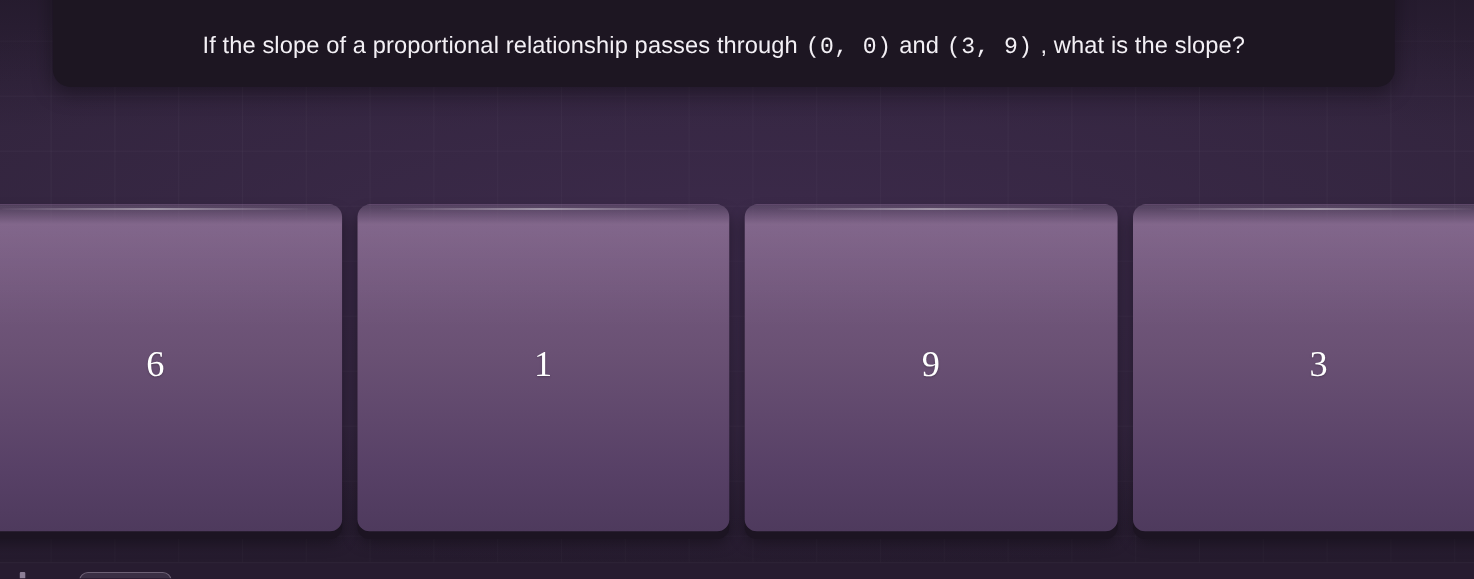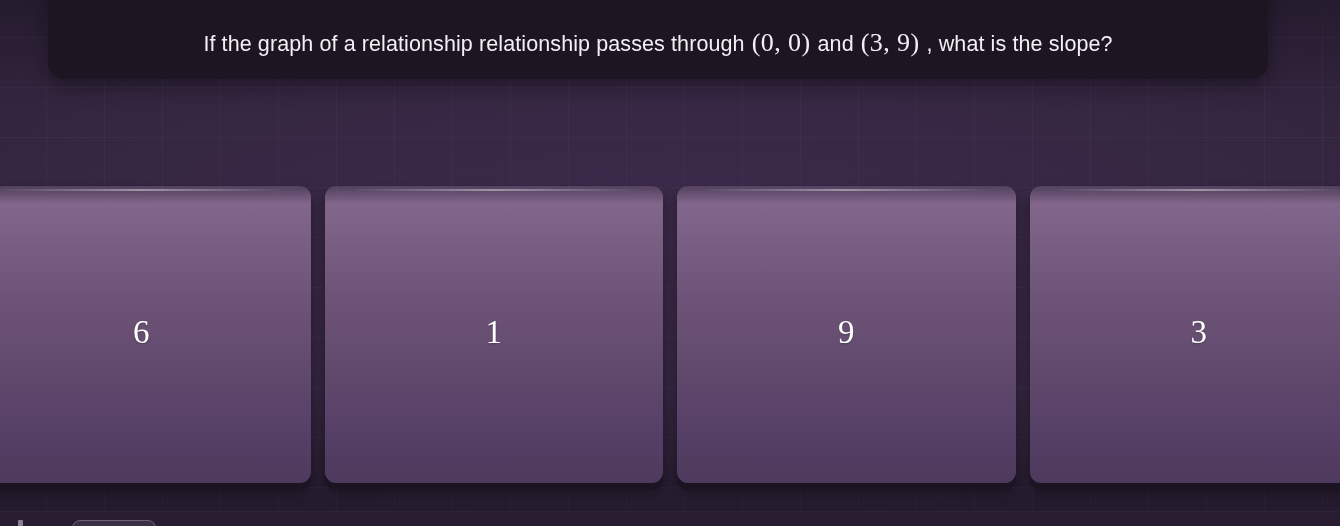--- a/index.html
+++ b/index.html
@@ -69,22 +69,22 @@
     box-sizing: border-box;
   }
   #question-text {
     color: #f3f0f5;
     font-size: 21.5px;
     line-height: 26px;
     letter-spacing: 0.1px;
     white-space: nowrap;
   }
   .mathspan {
-    font-family: Liberation Serif, serif;
-    font-size: 26px;
+    font-family: Liberation Mono, monospace;
+    font-size: 21px;
     letter-spacing: 0.4px;
     padding: 0 1px;
   }
 
   
   #answers-row {
     position: absolute;
     left: -28px;
     top: 186px;
     width: 1396px;
@@ -173,21 +173,21 @@
 
 <div id="screen">
 
   <div id="grid-bg"></div>
   <div id="grid-vignette"></div>
 
   <div id="top-pill"></div>
 
   <div id="question-banner">
     <div id="question-text">
-      <span>If the graph of a relationship relationship passes through </span><span class="mathspan">(0, 0)</span><span> and </span><span class="mathspan">(3, 9)</span><span> , what is the slope?</span>
+      <span>If the slope of a proportional relationship passes through </span><span class="mathspan">(0, 0)</span><span> and </span><span class="mathspan">(3, 9)</span><span> , what is the slope?</span>
     </div>
   </div>
 
   <div id="answers-row">
 
     <div class="answer-card">
       <span class="answer-label">6</span>
     </div>
 
     <div class="answer-card">

